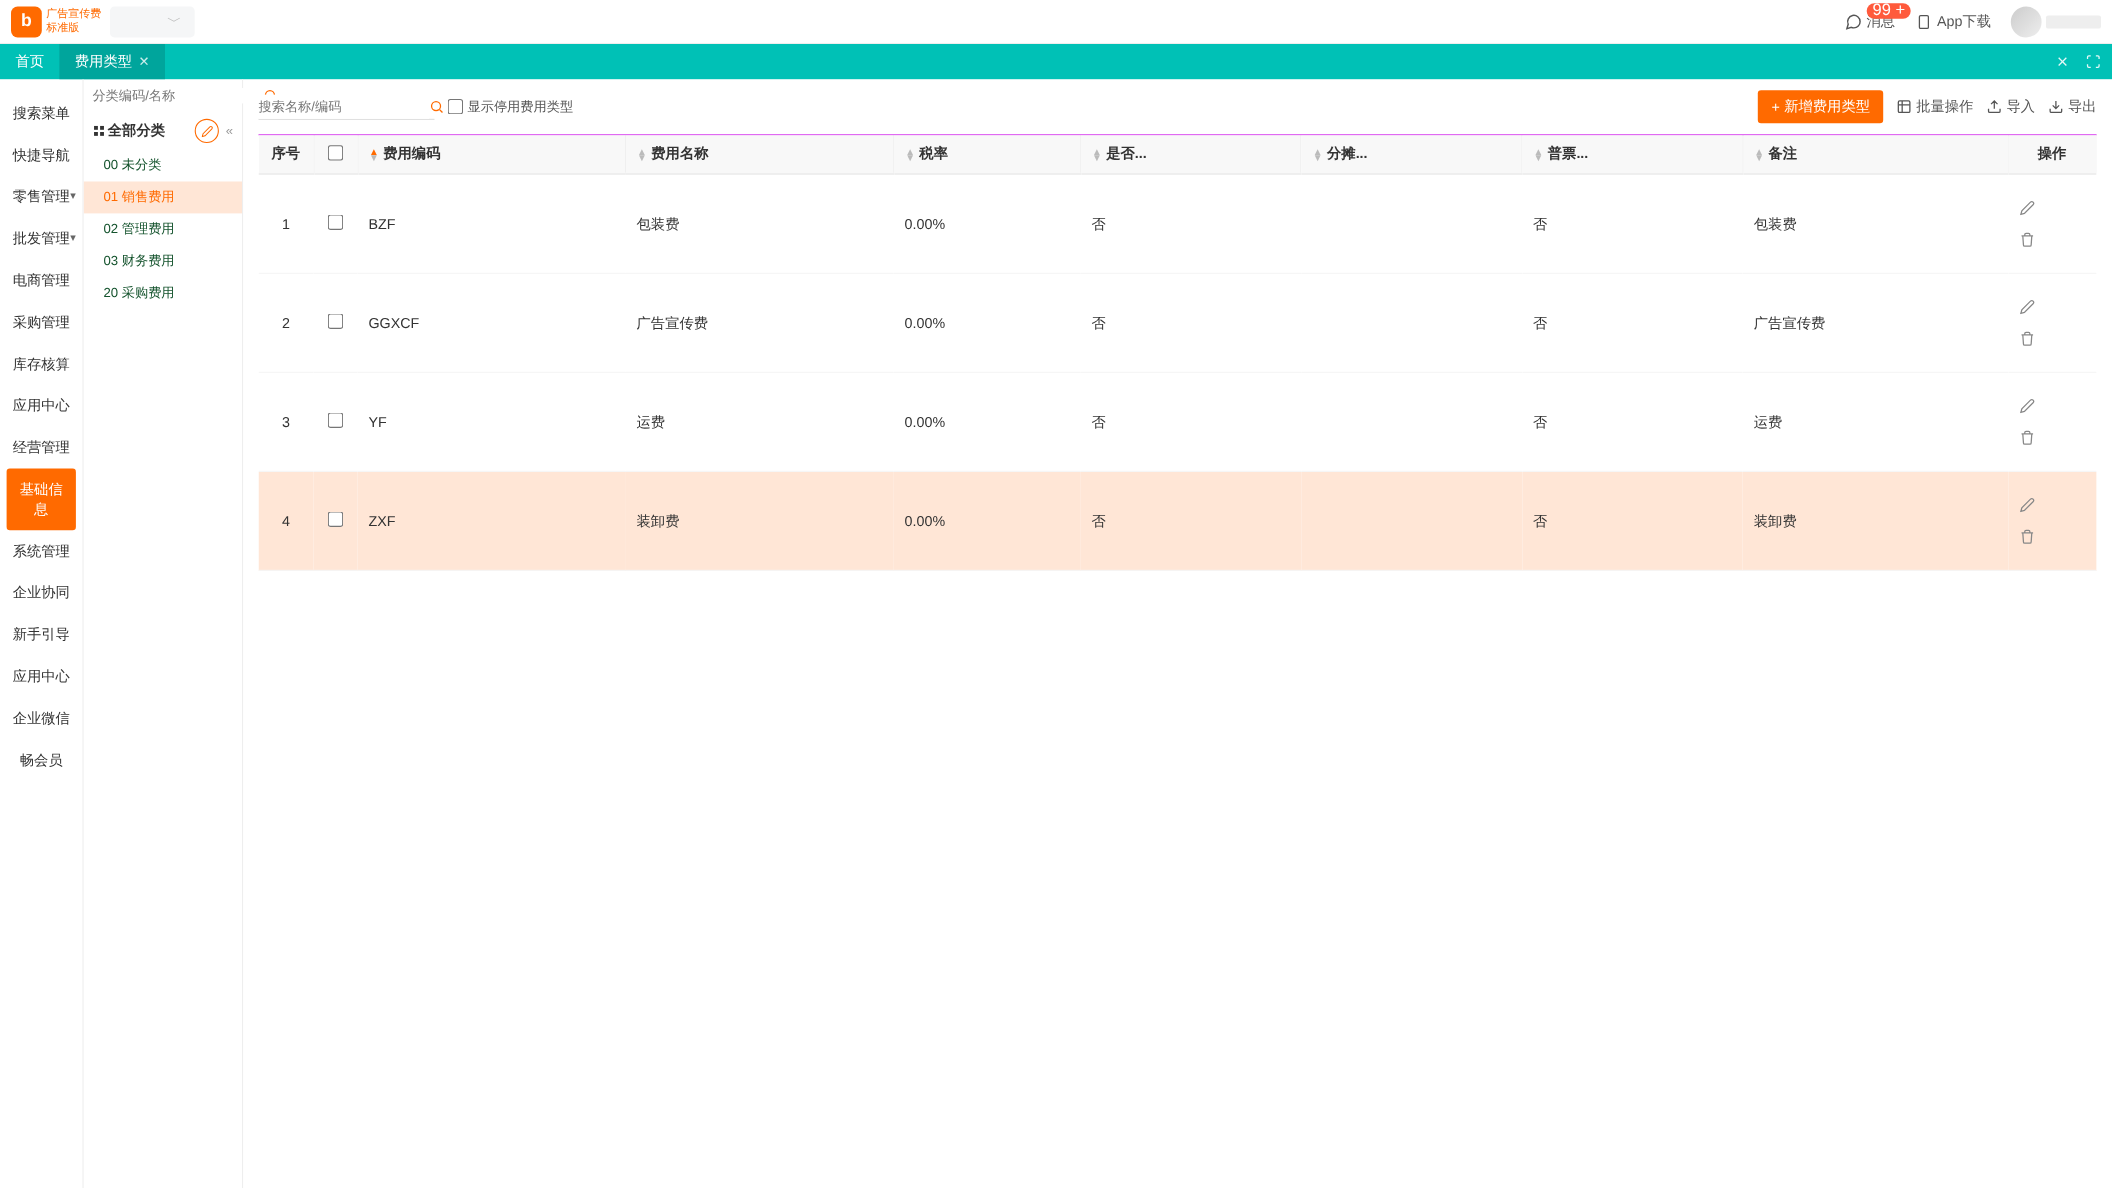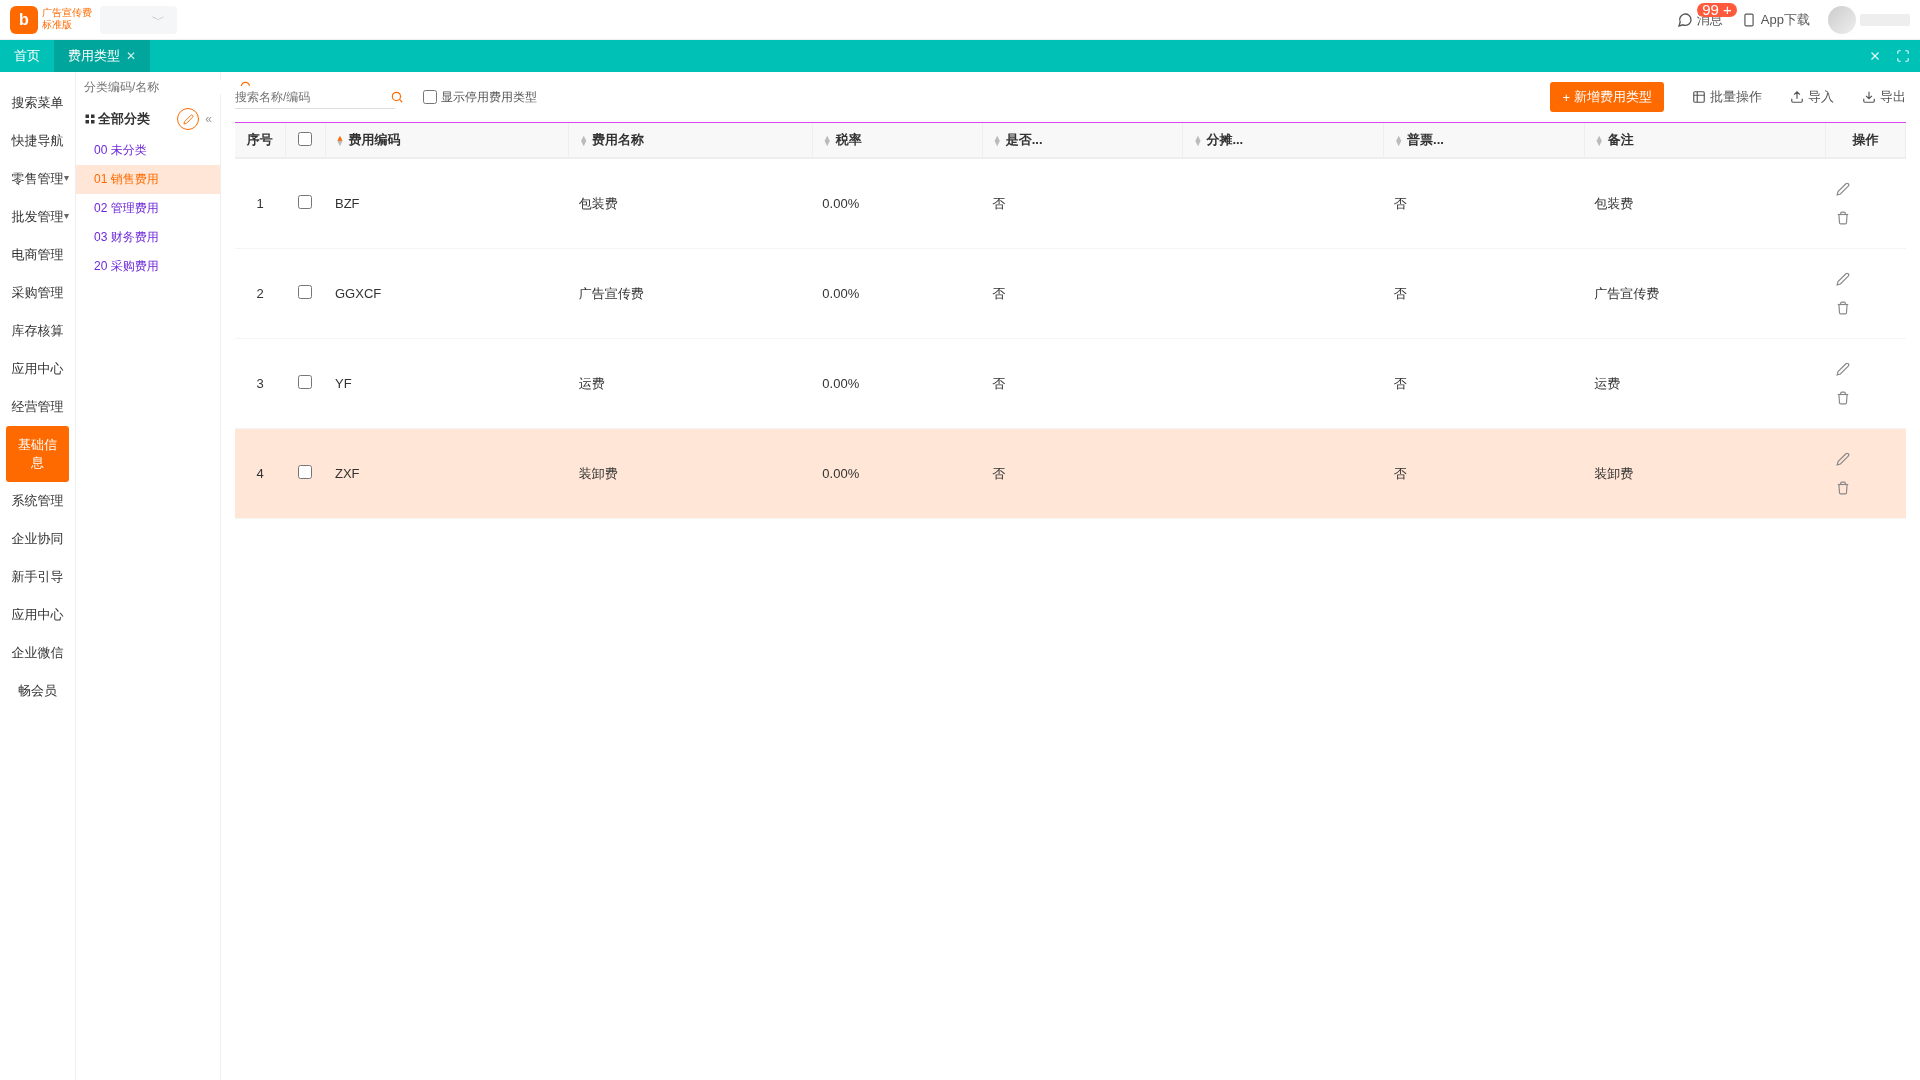--- a/index.html
+++ b/index.html
@@ -38,26 +38,26 @@
 
 .cat-panel { width: 145px; border-right: 1px solid #eee; display: flex; flex-direction: column; }
 .cat-search { display: flex; align-items: flex-start; padding: 8px; }
 .cat-search input { flex:1; border:none; outline:none; font-size:12px; color:#333; }
 .cat-search .s-icon { color:#ff6a00; cursor:pointer; }
 .cat-head { display:flex; align-items:center; padding: 6px 8px; gap:2px; }
 .cat-head .title { font-weight: bold; flex:1; font-size:13px; }
 .cat-head .edit-btn { width:22px; height:22px; border:1px solid #ff6a00; border-radius:50%; display:flex; align-items:center; justify-content:center; color:#ff6a00; cursor:pointer; font-size:11px; }
 .cat-head .collapse { color:#999; cursor:pointer; margin-left:4px; font-size:12px; }
 .cat-list { flex:1; overflow:auto; }
-.cat-item { padding: 6px 10px 6px 18px; cursor:pointer; font-size:12px; color:#6d28d9; }
+.cat-item { padding: 6px 10px 6px 18px; cursor:pointer; font-size:12px; color:#14532d; }
 .cat-item.active { background:#ffe6d6; color:#ff6a00; }
 
 
 .content { flex:1; display:flex; flex-direction:column; padding: 10px 14px 8px 14px; overflow:hidden; }
-.toolbar { display:flex; align-items:center; gap:28px; margin-bottom:10px; }
+.toolbar { display:flex; align-items:center; gap:12px; margin-bottom:10px; }
 .search-box { display:flex; align-items:center; border-bottom:1px solid #ddd; width:160px; }
 .search-box input { border:none; outline:none; flex:1; font-size:12px; padding:4px 0; }
 .search-box .s-icon { color:#ff6a00; cursor:pointer; }
 .chk { display:flex; align-items:center; gap:4px; font-size:12px; color:#555; cursor:pointer; }
 .spacer { flex:1; }
 .btn-primary { background:#ff6a00; color:#fff; border:none; padding:6px 12px; border-radius:3px; cursor:pointer; font-size:13px; display:flex; align-items:center; gap:4px; }
 .btn-link { color:#555; cursor:pointer; display:flex; align-items:center; gap:4px; font-size:13px; }
 
 
 .table-wrap { flex:1; overflow:auto; border-top:1px solid #d946ef; }

